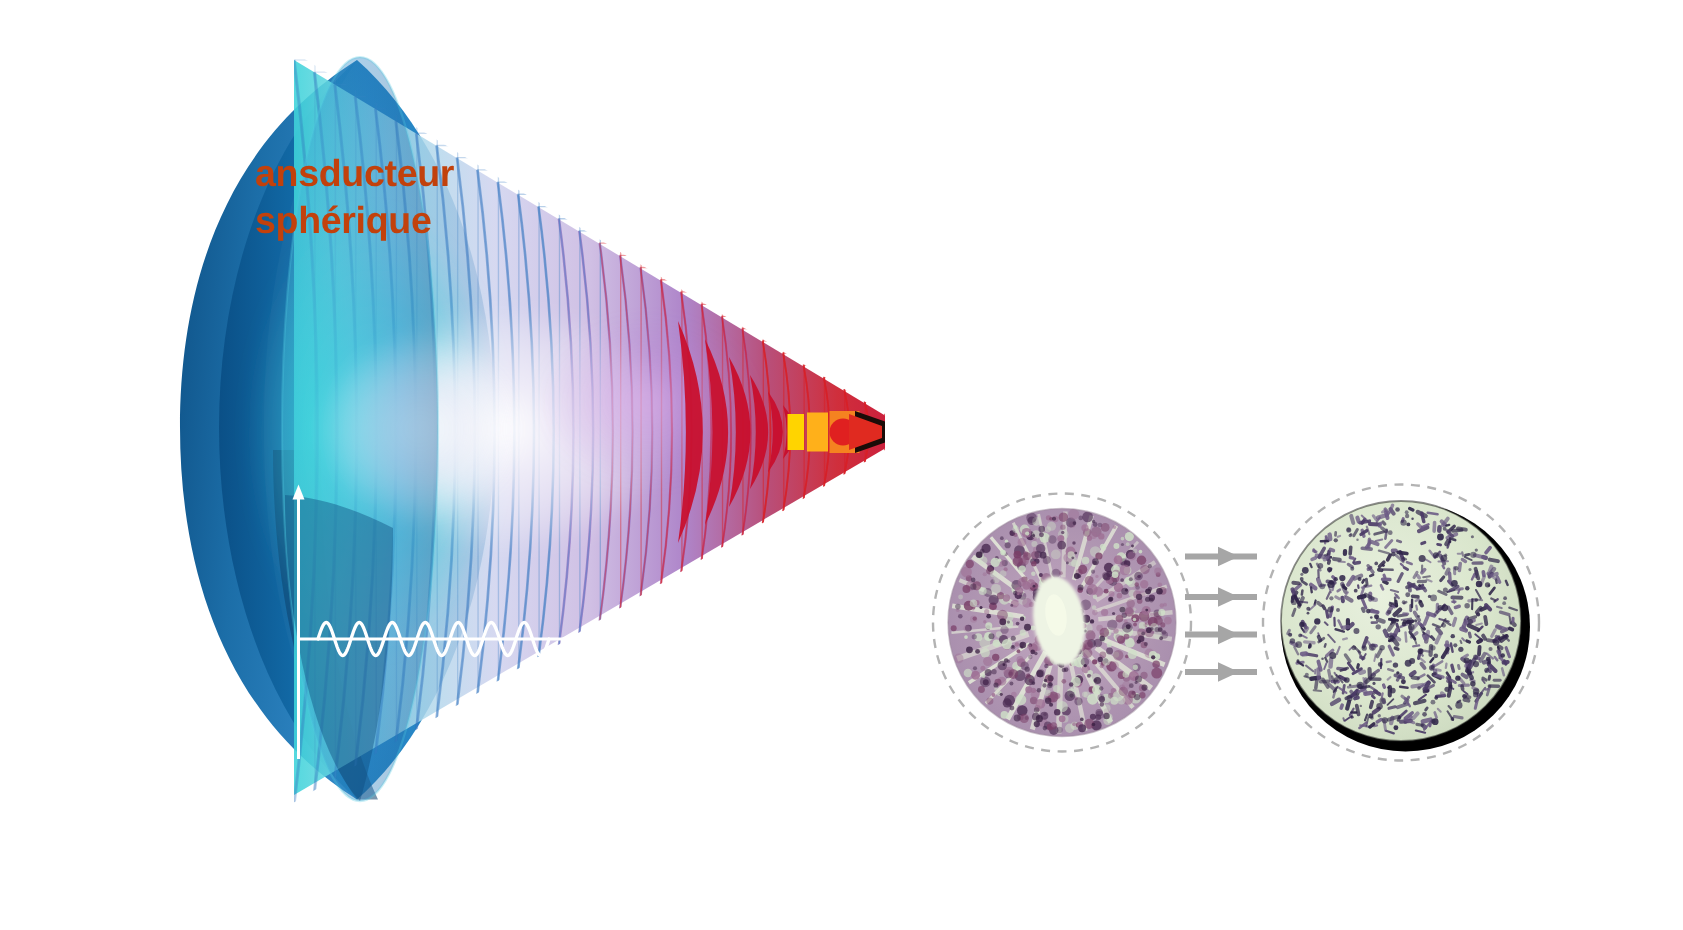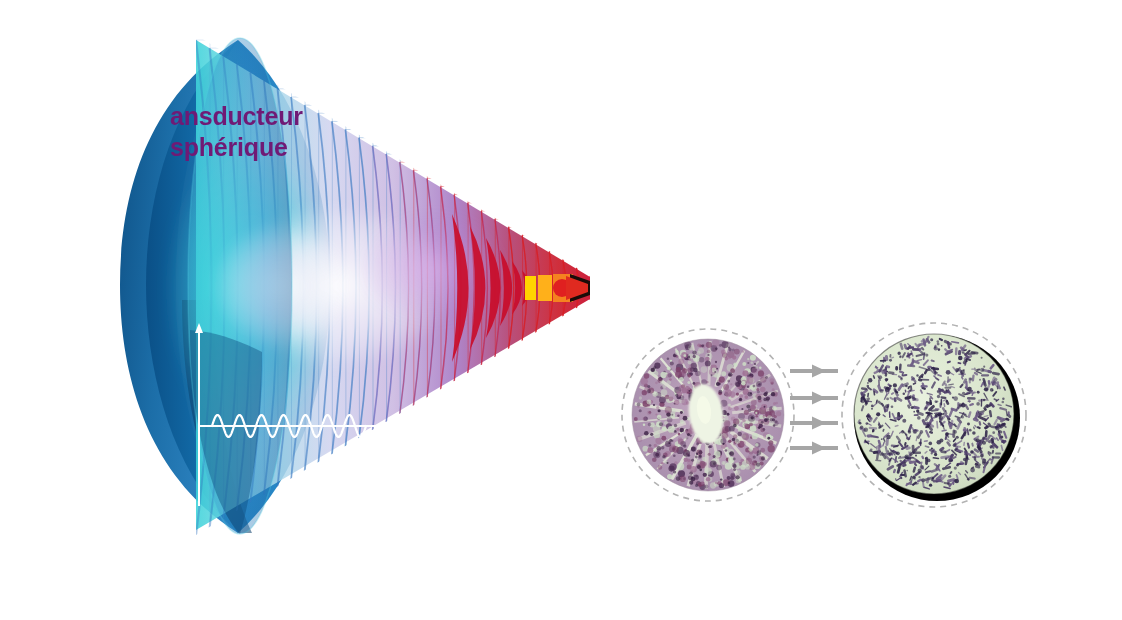--- a/index.html
+++ b/index.html
@@ -25,21 +25,21 @@
     left: 0; top: 0;
     width: 1122px;
     height: 620px;
     display: block;
   }
   .label-transducer {
     position: absolute;
     left: 170px;
     top: 101px;
     width: 240px;
-    color: #701a75;
+    color: #c2410c;
     font-family: "Liberation Sans", sans-serif;
     font-size: 25px;
     font-weight: bold;
     line-height: 1.22;
     letter-spacing: -0.2px;
     white-space: pre-line;
     pointer-events: none;
     z-index: 5;
   }
 </style>

